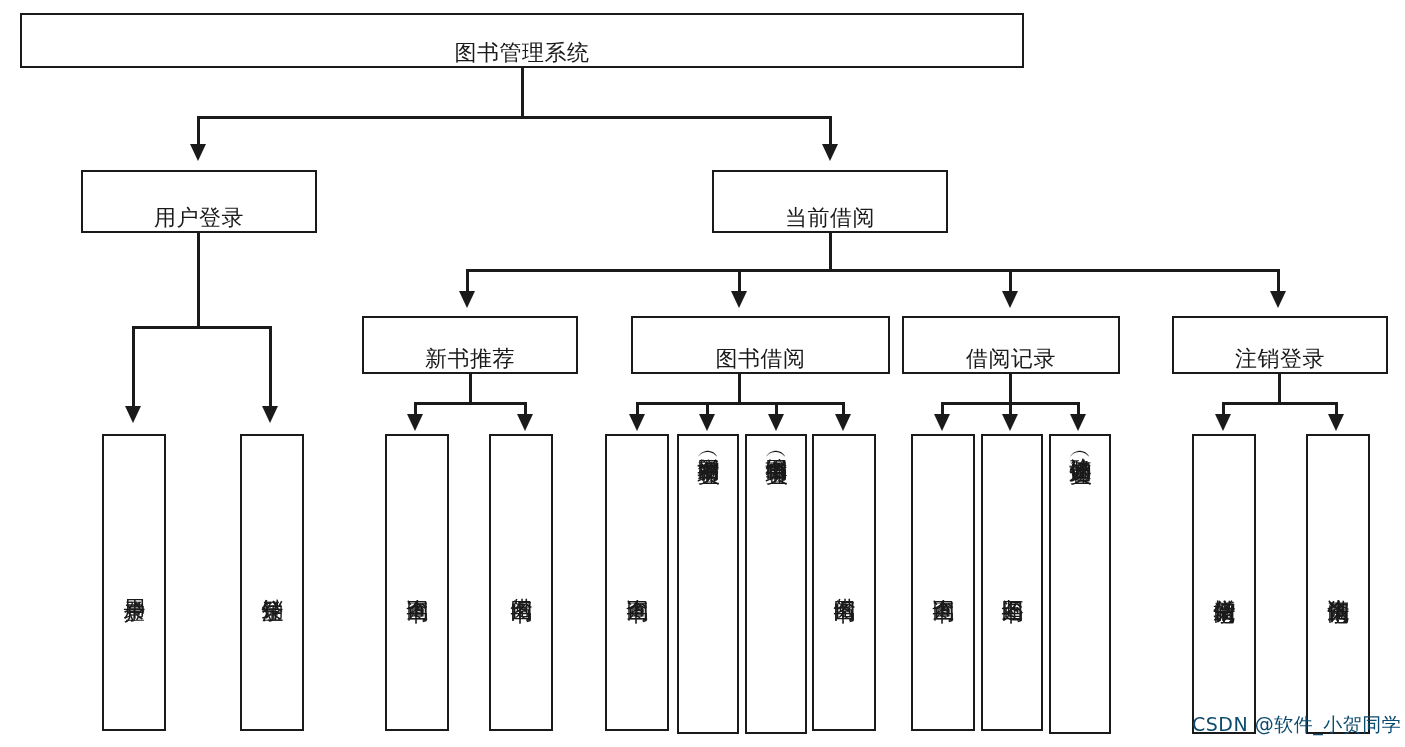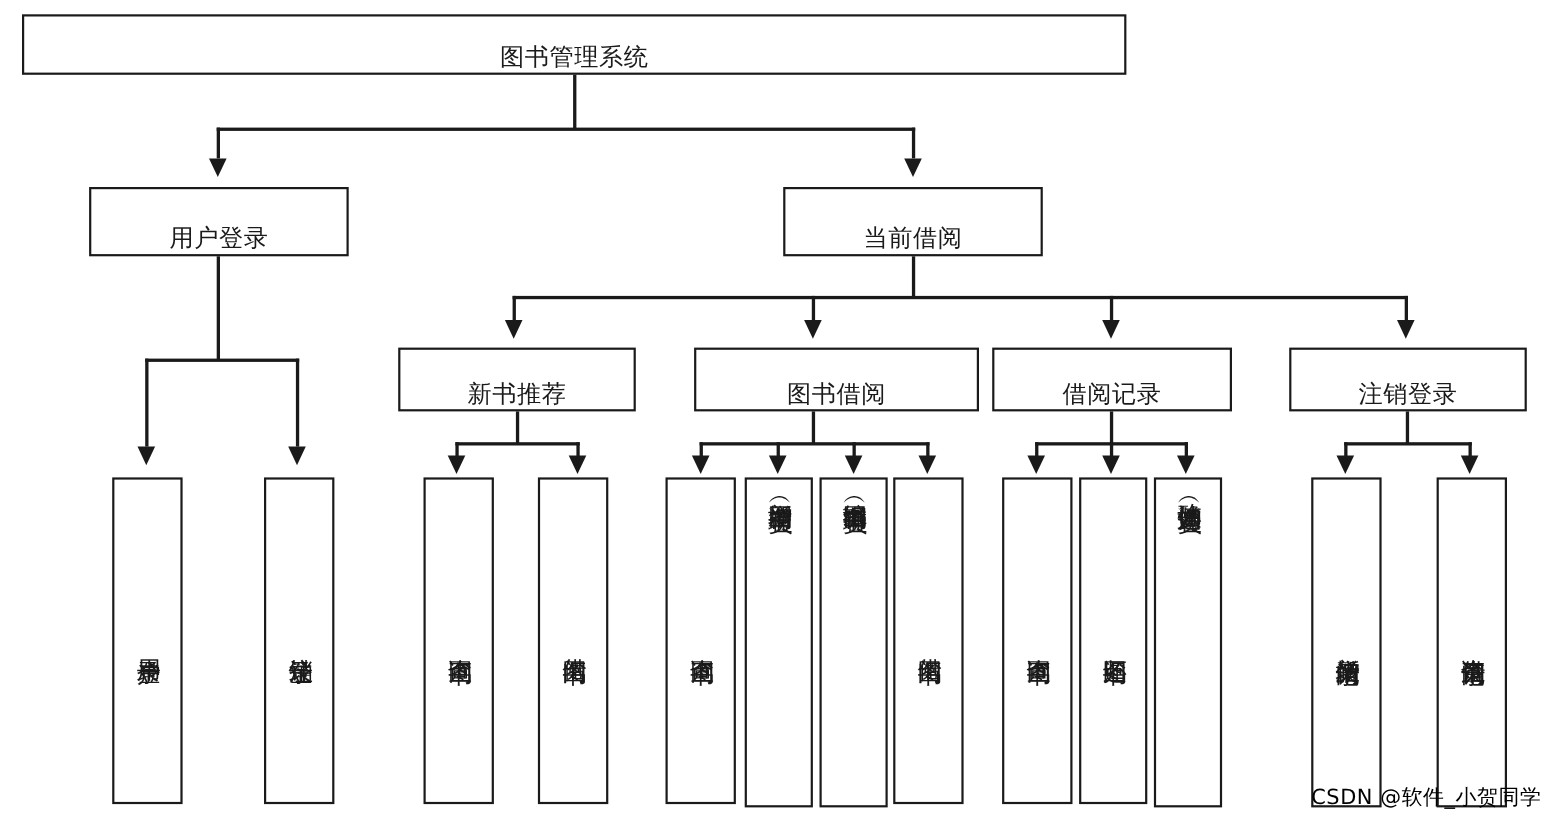--- a/index.html
+++ b/index.html
@@ -64,21 +64,21 @@
     position: absolute;
     width: 0;
     height: 0;
     border-left: 8px solid transparent;
     border-right: 8px solid transparent;
     border-top: 17px solid #1a1a1a;
   }
 
   .watermark {
     position: absolute;
-    color: #000000;
+    color: #0c4a6e;
     font-size: 19px;
     letter-spacing: 0.5px;
     white-space: nowrap;
     font-family: "DejaVu Sans", "Liberation Sans", sans-serif;
   }
 </style>
 </head>
 <body>
 
 <div id="canvas">

